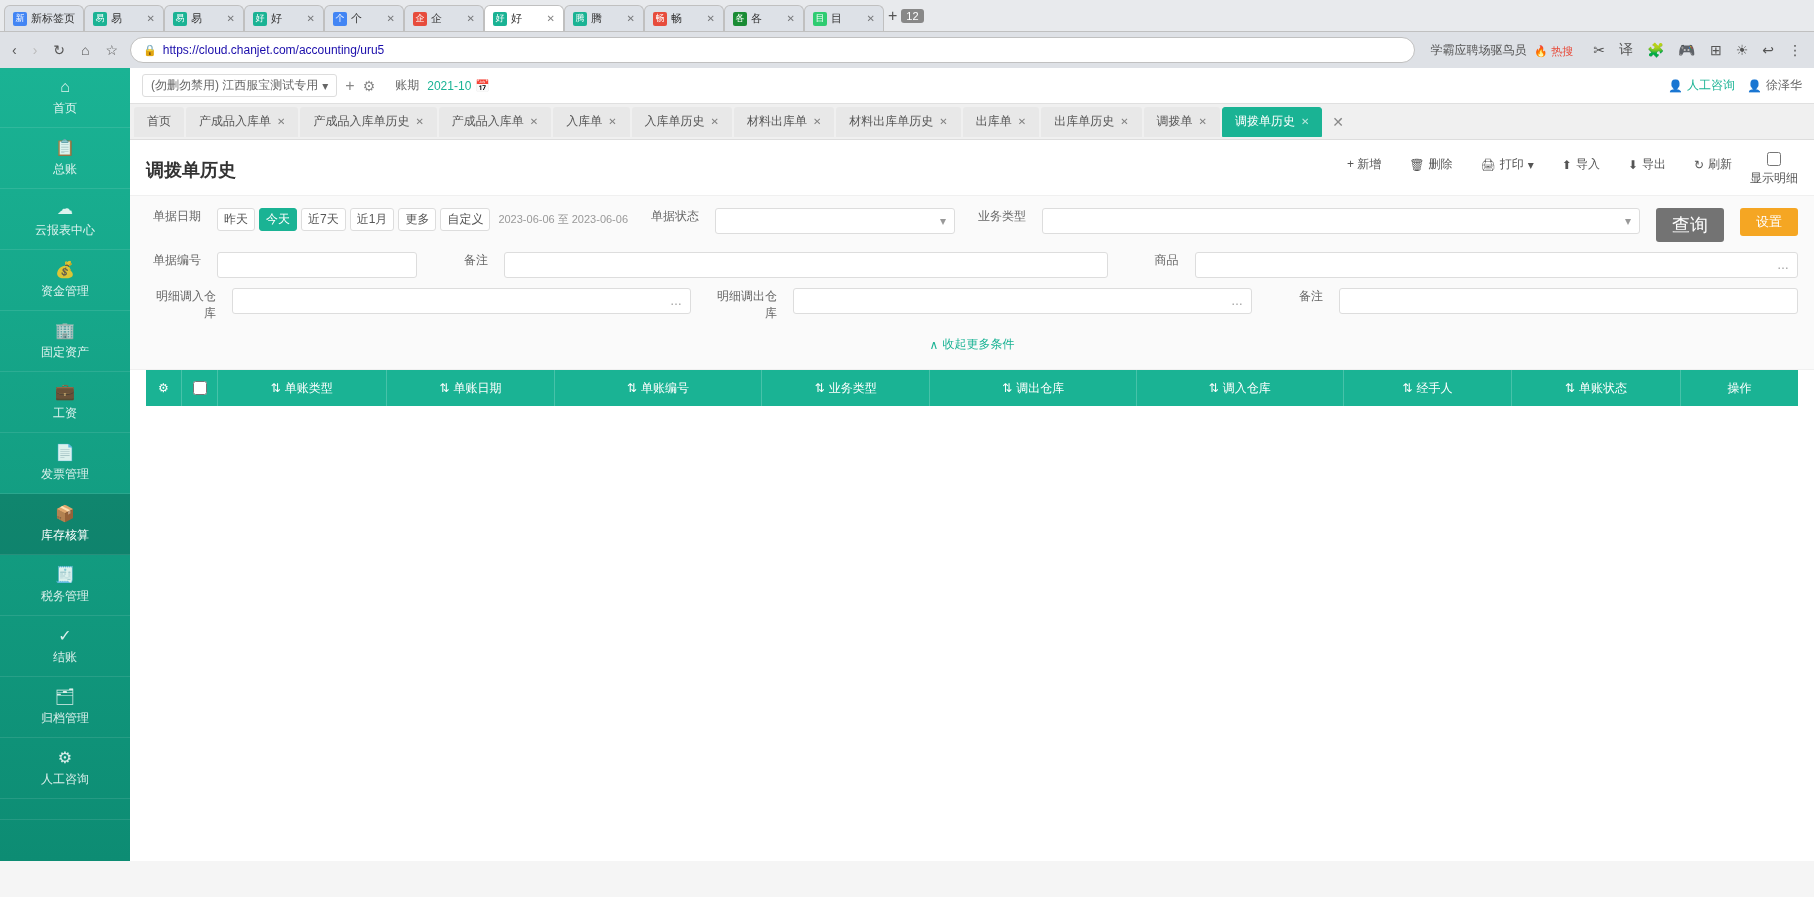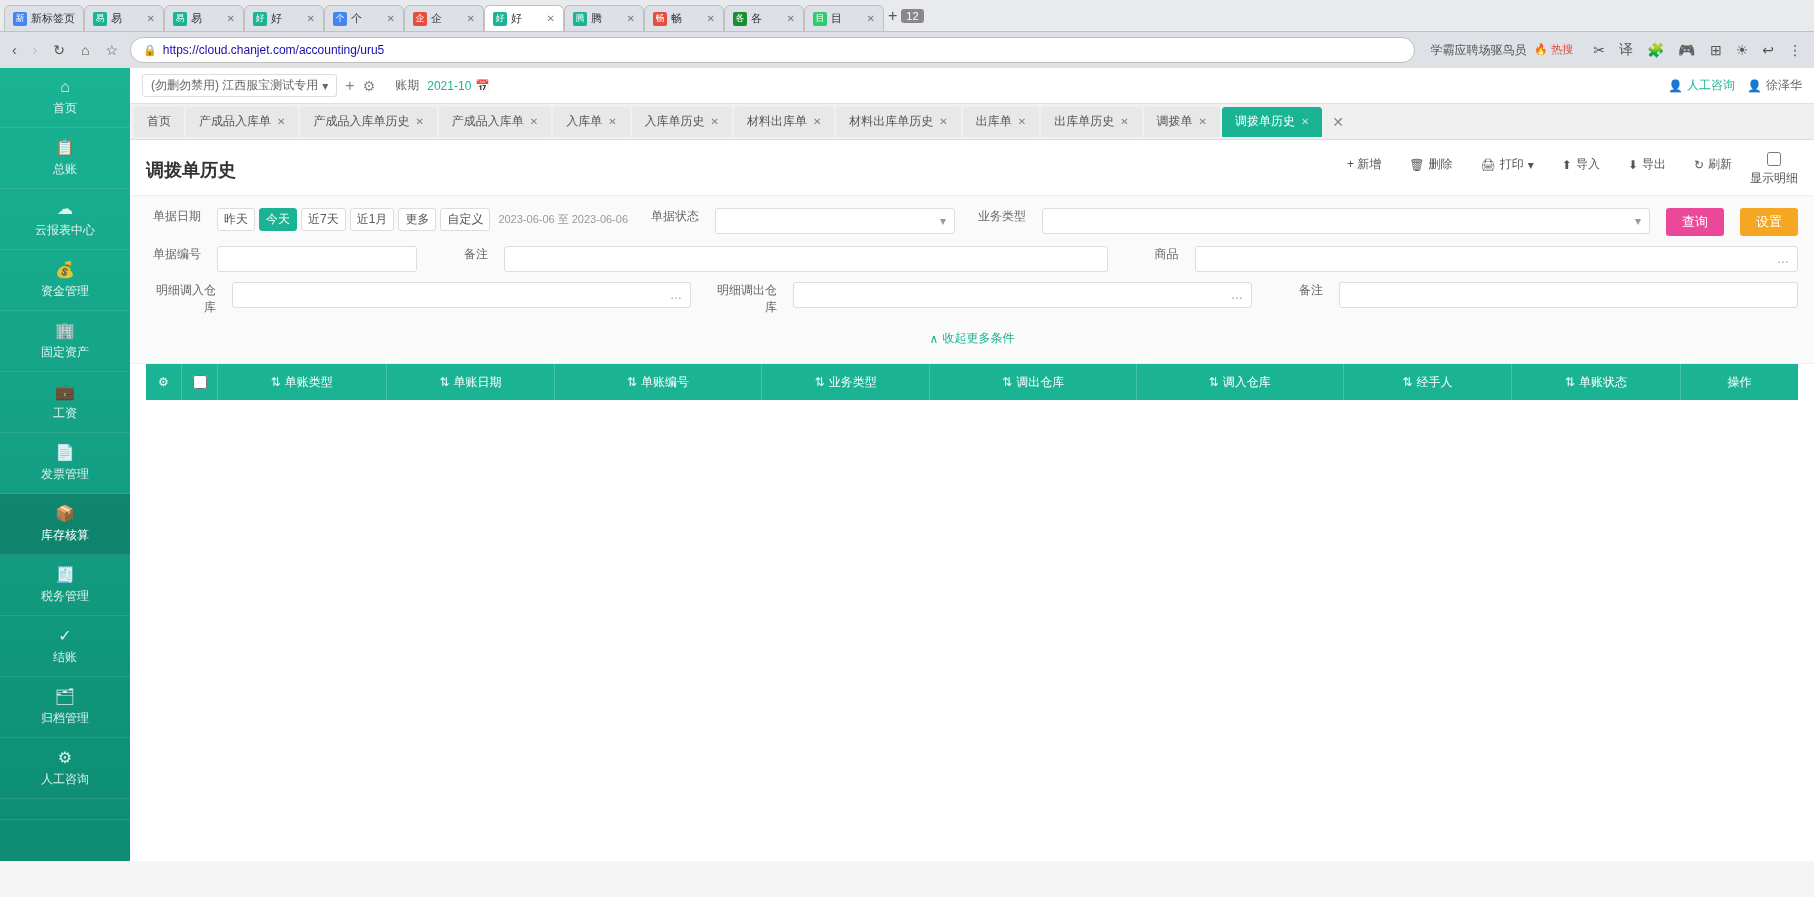--- a/index.html
+++ b/index.html
@@ -325,26 +325,26 @@
       display: flex;
       align-items: center;
       justify-content: center;
       gap: 4px;
       color: #1ab394;
       cursor: pointer;
       font-size: 12px;
       padding: 4px 0;
     }
     .search-btn {
-      background: #ec4899;
+      background: #737373;
       color: #fff;
       border: none;
       border-radius: 3px;
       padding: 5px 16px;
-      font-size: 13px;
+      font-size: 18px;
       cursor: pointer;
       white-space: nowrap;
     }
     .settings-btn {
       background: #f5a623;
       color: #fff;
       border: none;
       border-radius: 3px;
       padding: 5px 16px;
       font-size: 13px;
@@ -479,21 +479,21 @@
 <div class="browser-addressbar">
   <button class="nav-btn">‹</button>
   <button class="nav-btn" disabled="">›</button>
   <button class="nav-btn">↻</button>
   <button class="nav-btn">⌂</button>
   <button class="nav-btn">☆</button>
   <div class="address-bar">
     <span class="lock-icon">🔒</span>
     <span class="address-text">https://cloud.chanjet.com/accounting/uru5</span>
   </div>
-  <div style="display:flex;align-items:flex-start;gap:8px;margin-left:8px;font-size:12px;color:#555;">
+  <div style="display:flex;align-items:flex-end;gap:8px;margin-left:8px;font-size:12px;color:#555;">
     <span>学霸应聘场驱鸟员</span>
     <span style="color:#e74c3c;font-size:11px;">🔥 热搜</span>
   </div>
   <div style="display:flex;align-items:center;gap:6px;margin-left:8px;">
     <button class="nav-btn">✂</button>
     <button class="nav-btn">译</button>
     <button class="nav-btn">🧩</button>
     <button class="nav-btn">🎮</button>
     <button class="nav-btn">⊞</button>
     <button class="nav-btn">☀</button>

